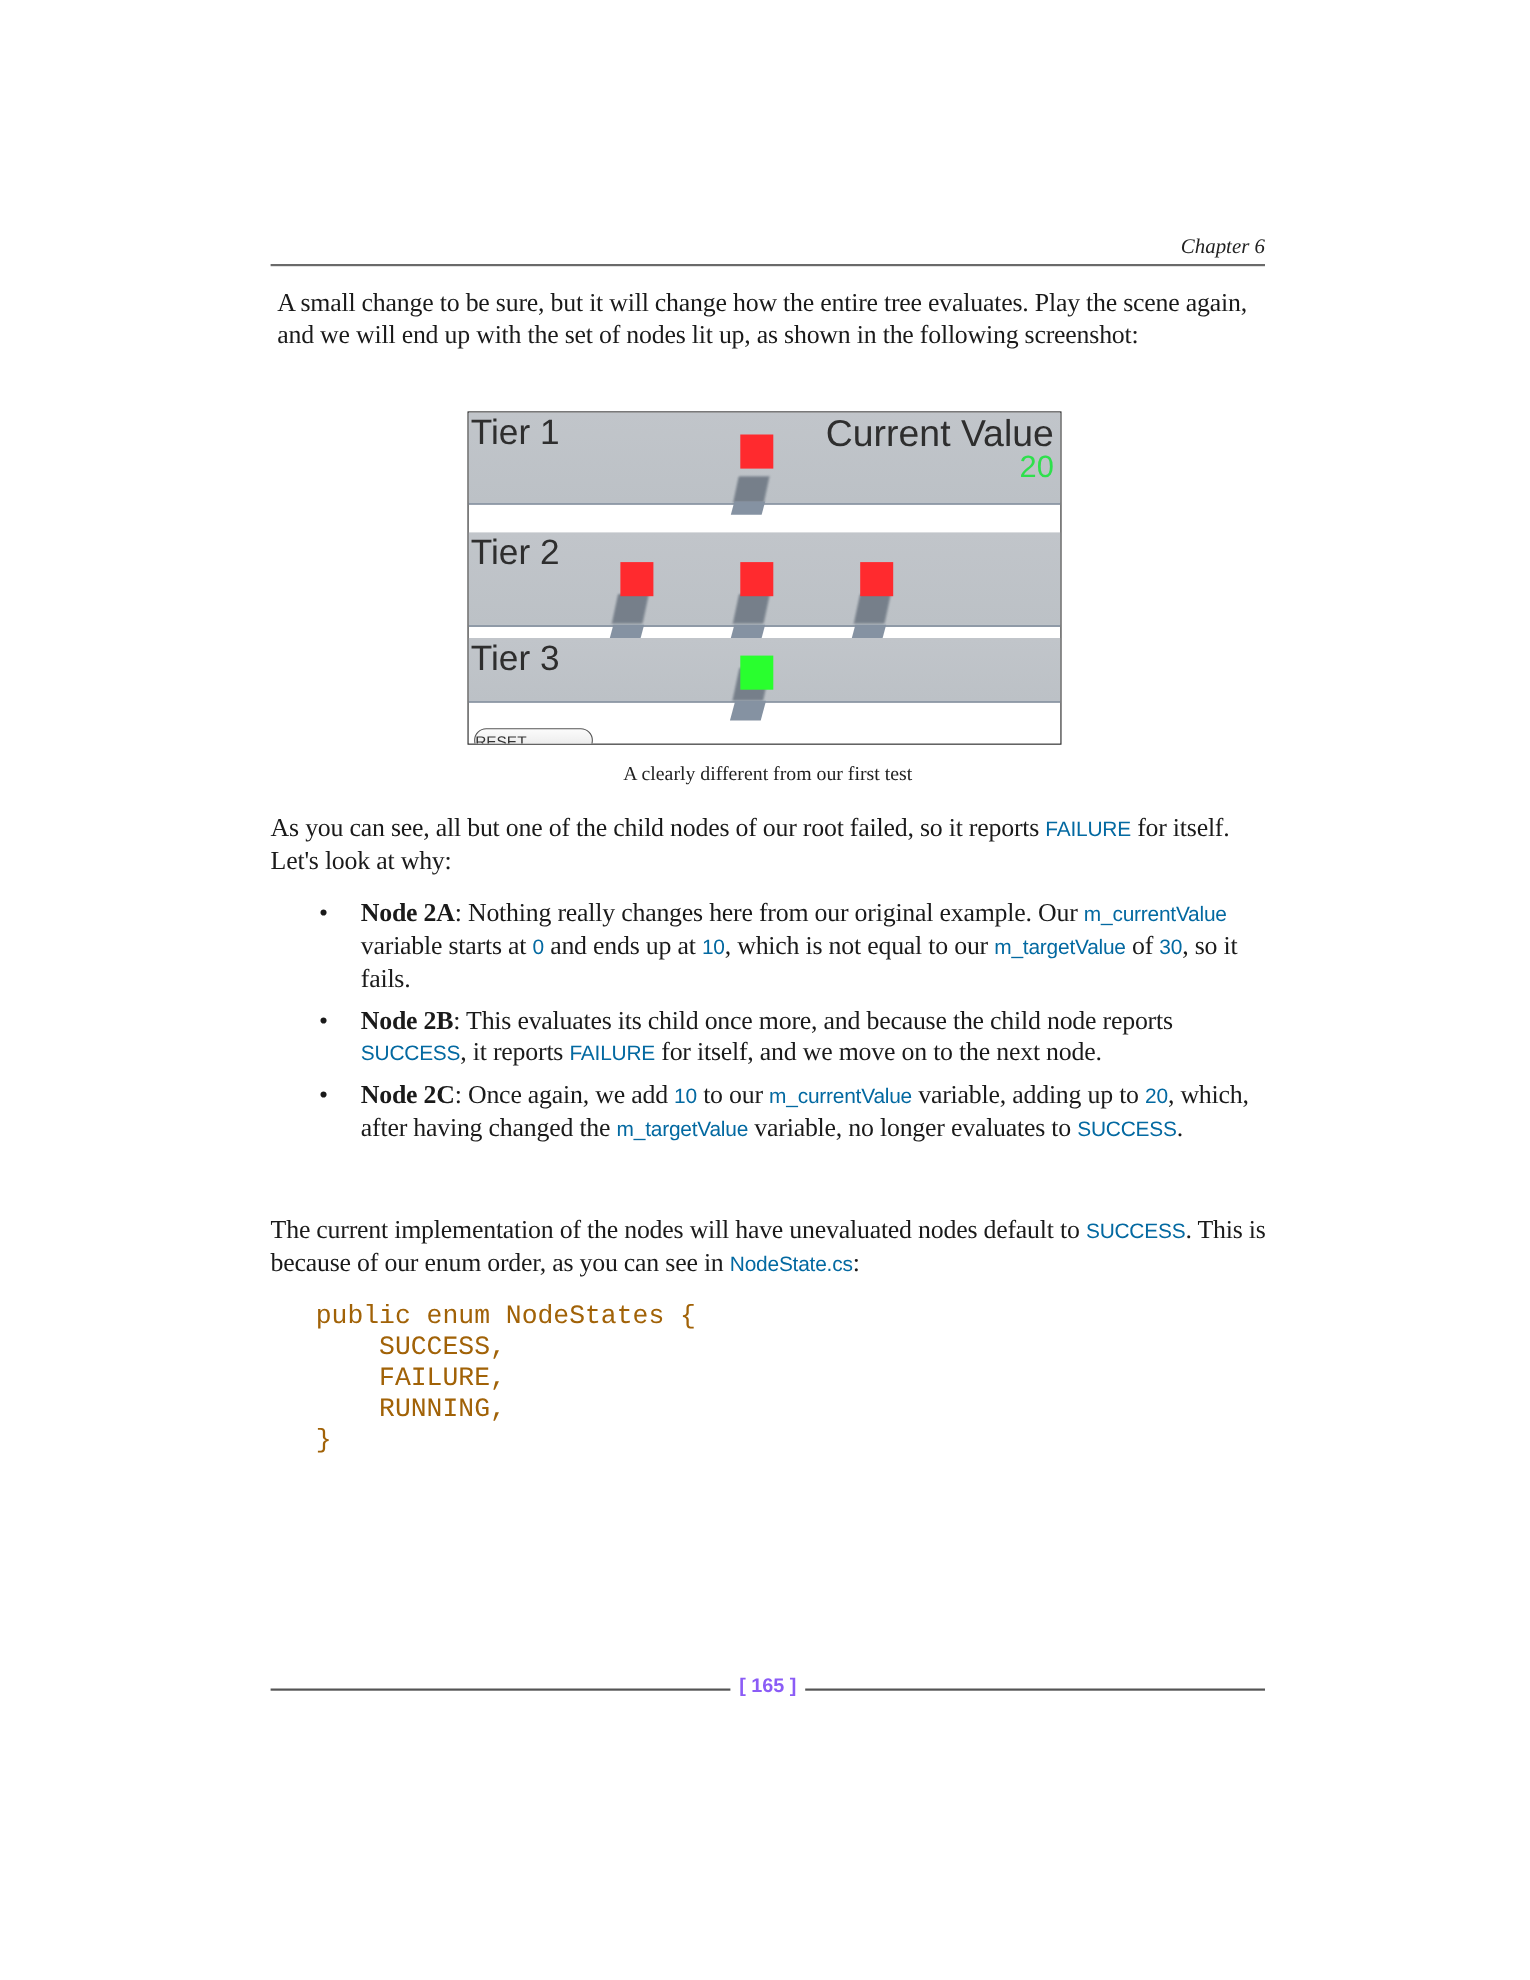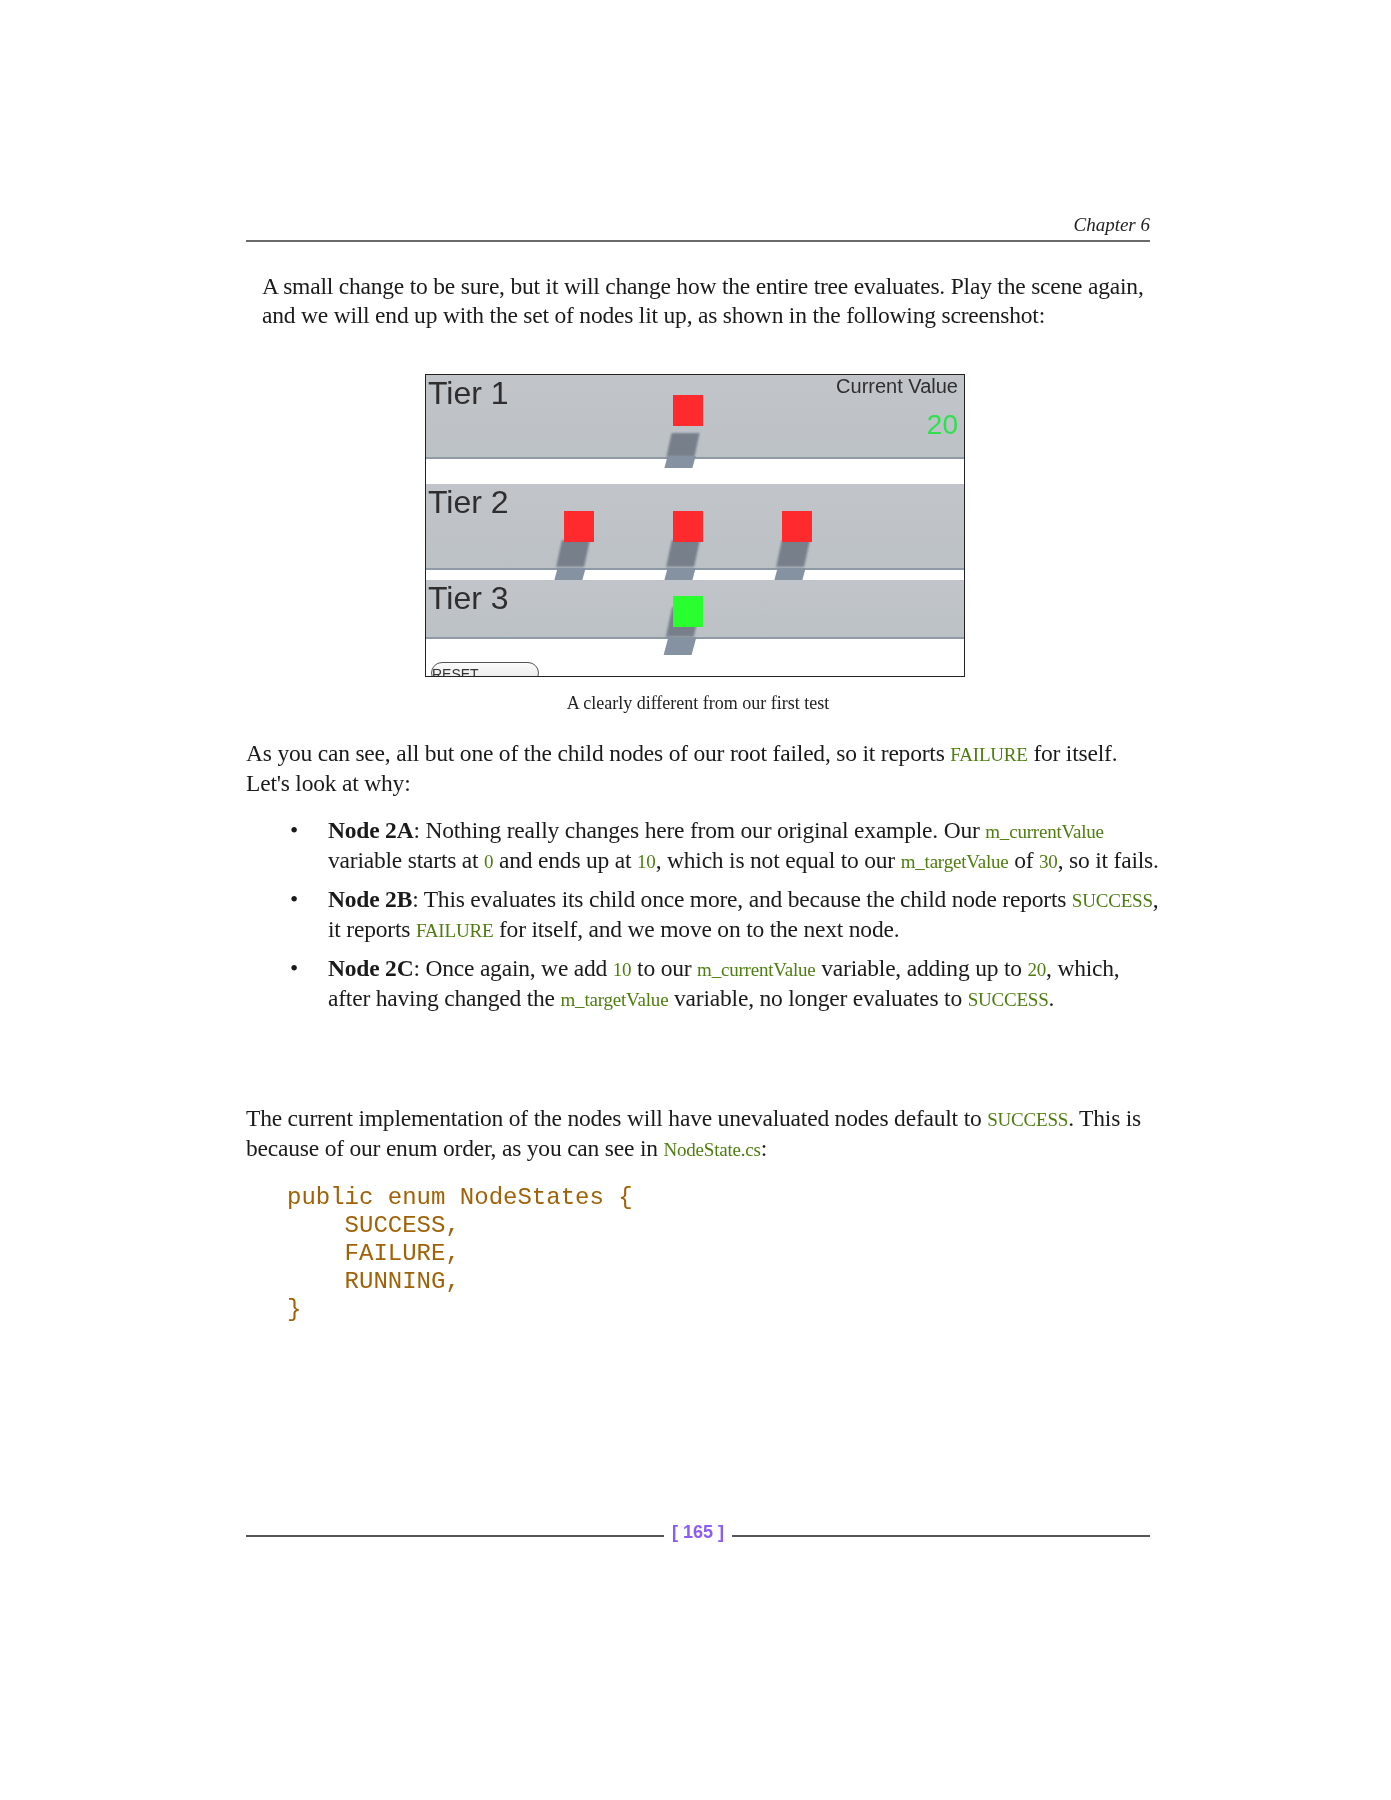--- a/index.html
+++ b/index.html
@@ -5,30 +5,30 @@
   html, body { margin: 0; padding: 0; background: #ffffff; }
   body { width: 1391px; height: 1800px; position: relative; overflow: hidden;
          font-family: "Liberation Serif", "DejaVu Serif", serif; color: #1a1a1a; }
   .abs { position: absolute; }
 
   
   .chapter-label { top: 214px; right: 241px; font-style: italic; font-size: 19px; color: #222; }
   .header-rule { top: 240px; left: 246px; width: 904px; height: 2px; background: #6a6a6a; }
 
   .para { left: 246px; width: 910px; font-size: 23.5px; line-height: 29px; letter-spacing: -0.2px; }
-  .mono { font-family: Liberation Serif, serif; font-size: 19px; color: #4d7c0f; }
+  .mono { font-family: Liberation Sans, sans-serif; font-size: 19px; color: #0369a1; }
 
   
   .figure { top: 374px; left: 425px; width: 540px; height: 303px; border: 1.5px solid #222;
             background: #ffffff; box-sizing: border-box; overflow: hidden;
             font-family: "Liberation Sans", "DejaVu Sans", sans-serif; }
   .tier { position: absolute; left: 0; right: 0; background: linear-gradient(#c1c5ca, #bcc1c6);
           border-bottom: 2px solid #8f9aa7; }
   .tier-label { position: absolute; left: 2px; top: 0px; font-size: 32px; color: #2e2e2e; }
-  .cv-label { position: absolute; right: 6px; top: 0px; font-size: 20px; color: #2e2e2e; }
+  .cv-label { position: absolute; right: 6px; top: 0px; font-size: 34px; color: #2e2e2e; }
   .cv-value { position: absolute; right: 6px; top: 34px; font-size: 28px; color: #2ee04c; }
   .node { position: absolute; width: 30px; height: 31px; }
   .node.red { background: #ff2a2e; }
   .node.green { background: #29ff2e; }
   .shadow { position: absolute; width: 28px; background: #6a7480; opacity: 0.85;
             transform: skewX(-12deg); filter: blur(1px); }
   .base { position: absolute; width: 28px; height: 12px; background: #8592a2; transform: skewX(-15deg); }
   .reset-btn { position: absolute; left: 5px; top: 287px; width: 108px; height: 22px;
                border: 1.5px solid #555; border-radius: 12px; background: linear-gradient(#fbfbfb, #e6e6e6);
                font-size: 14px; color: #333; text-align: left; line-height: 22px; box-sizing: border-box; }
@@ -48,21 +48,21 @@
   .footer-rule-r { top: 1535px; left: 732px; width: 418px; height: 2px; background: #555; }
   .page-number { top: 1522px; left: 664px; width: 68px; text-align: center;
                  font-family: "Liberation Sans", "DejaVu Sans", sans-serif; font-weight: bold; font-size: 18px; color: #8b5cf6; }
 </style>
 </head>
 <body>
 
 <div class="abs chapter-label">Chapter 6</div>
 <div class="abs header-rule"></div>
 
-<p class="abs para" style="top:256px; margin:16px;">A small change to be sure, but it will change how the entire tree evaluates. Play the scene again, and we will end up with the set of nodes lit up, as shown in the following screenshot:</p>
+<p class="abs para" style="top:256px; margin:6px;">A small change to be sure, but it will change how the entire tree evaluates. Play the scene again, and we will end up with the set of nodes lit up, as shown in the following screenshot:</p>
 
 <div class="abs figure">
 
   <div class="tier" style="top:0; height:82px;">
     <span class="tier-label">Tier 1</span>
     <span class="cv-label">Current Value</span>
     <span class="cv-value">20</span>
   </div>
 
   <div class="tier" style="top:109px; height:84px;">

